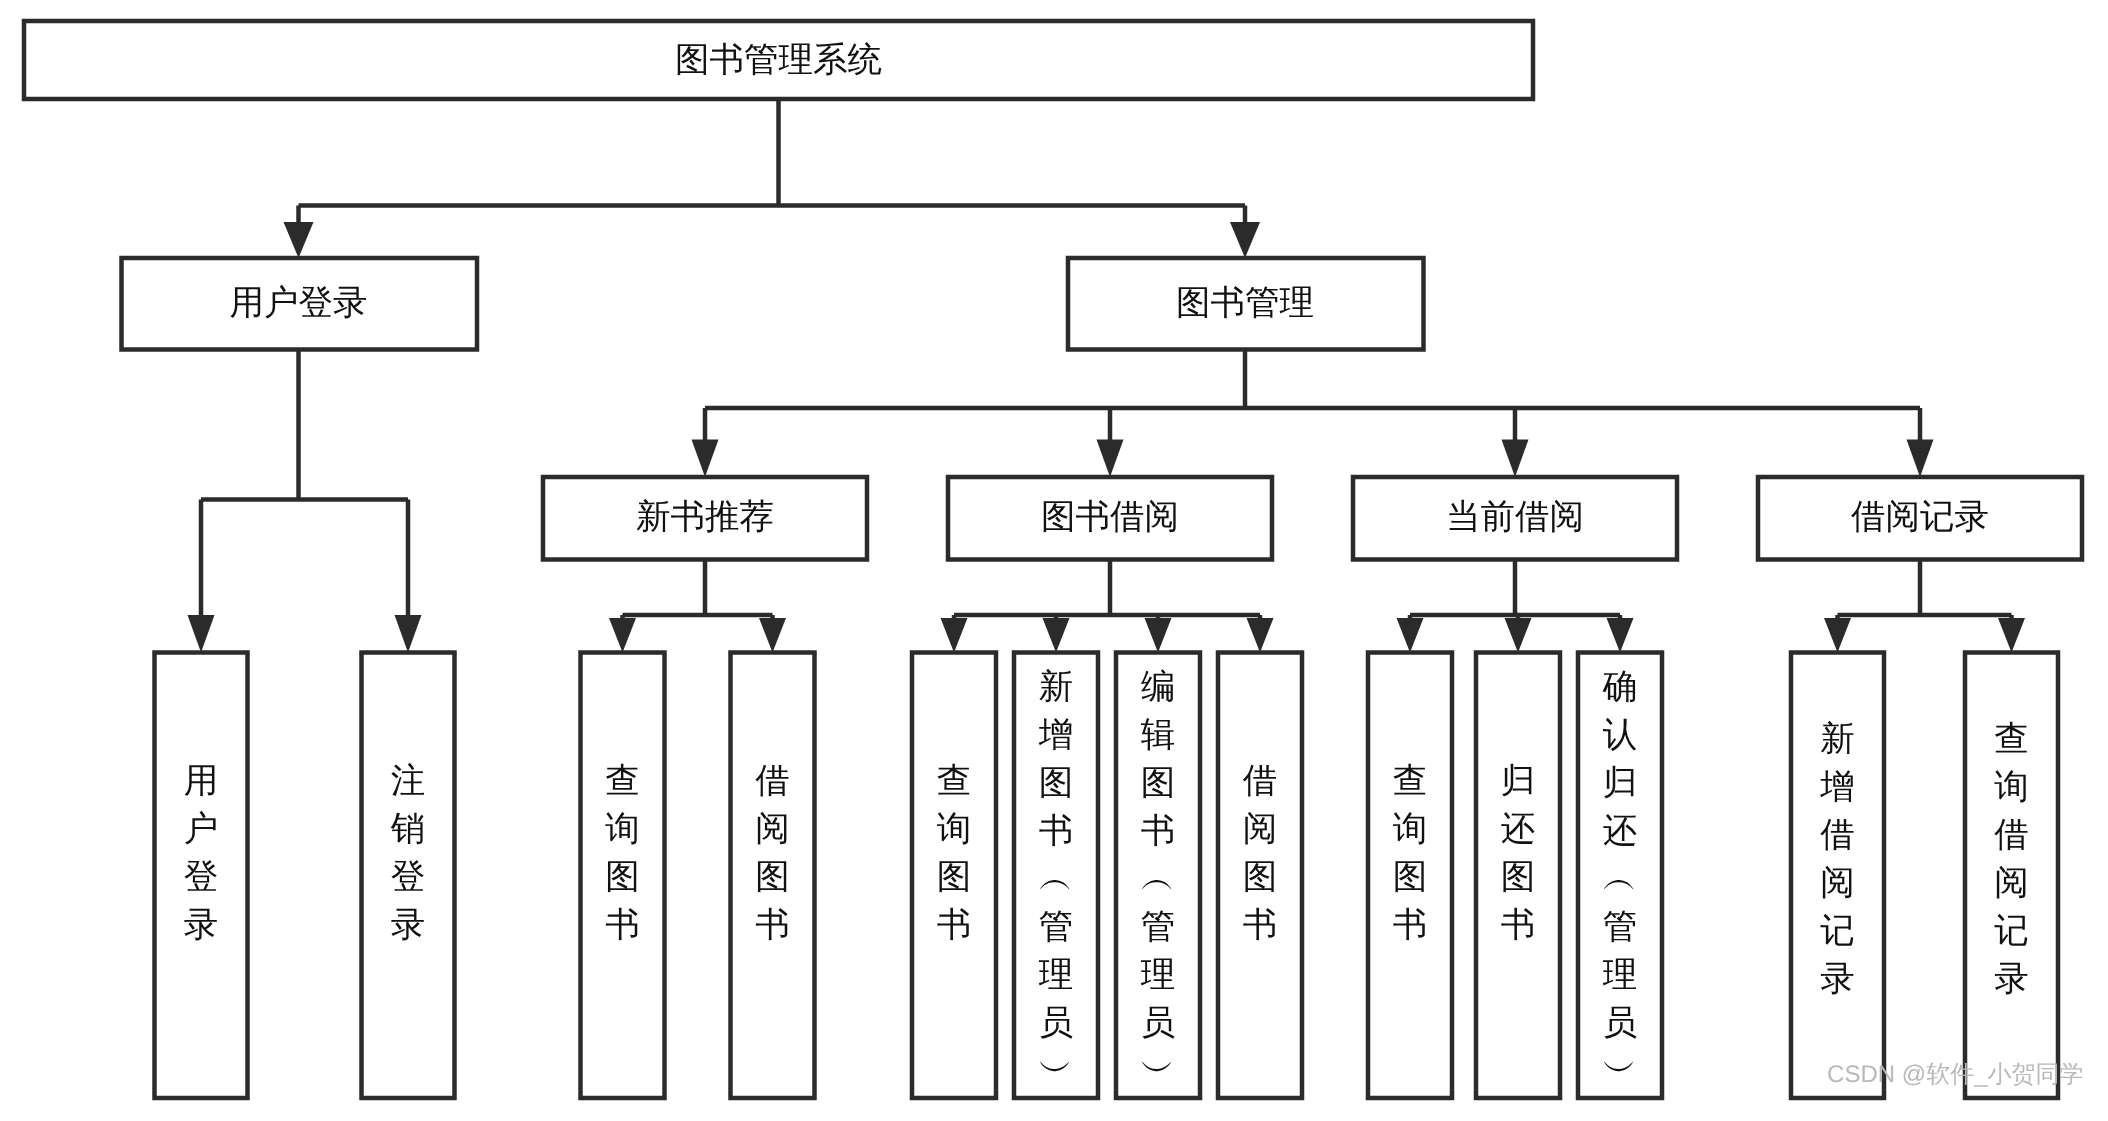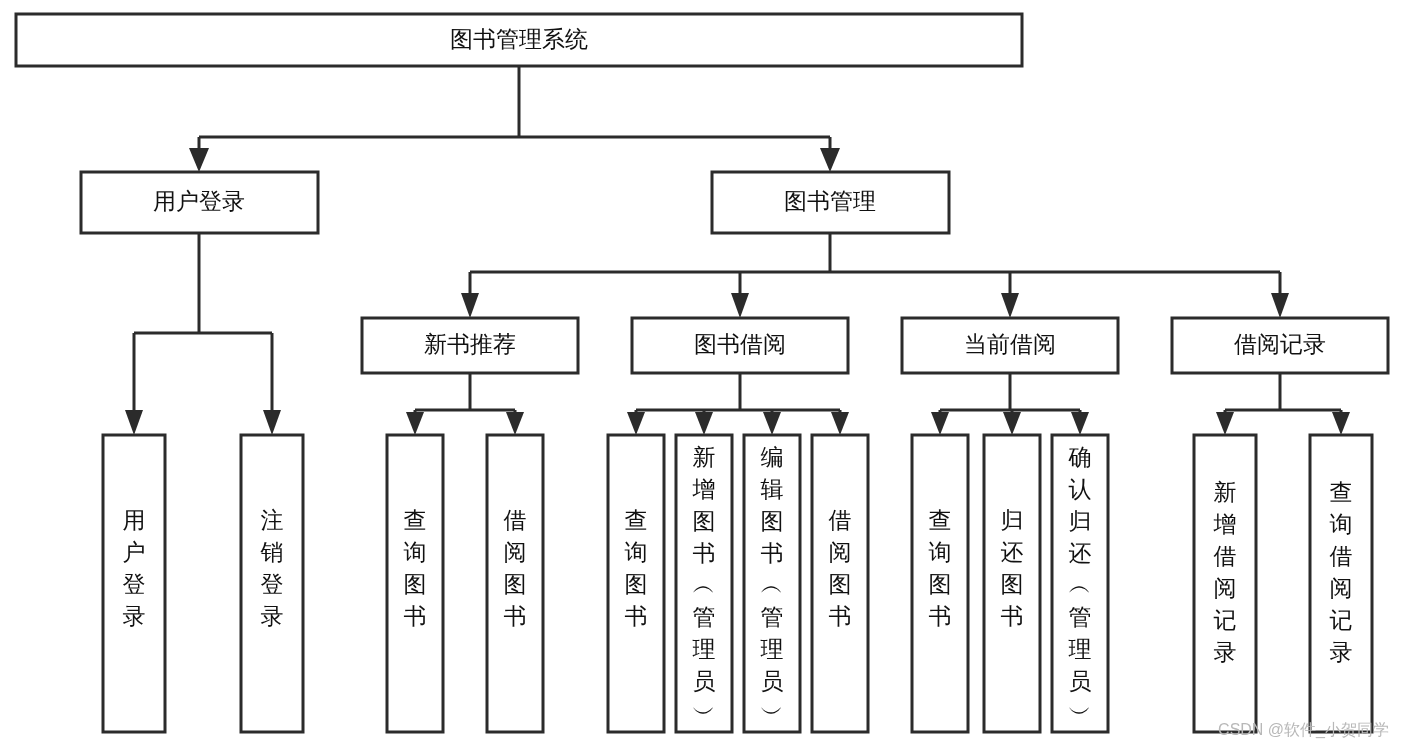--- a/index.html
+++ b/index.html
@@ -49,21 +49,21 @@
   }
   .node-label-v {
     font-family: "Liberation Sans", "DejaVu Sans", sans-serif;
     font-size: 23px;
     fill: #111111;
     text-anchor: middle;
   }
   .watermark {
     position: absolute;
     right: 16px;
-    bottom: 6px;
+    bottom: 20px;
     font-family: "Liberation Sans", "DejaVu Sans", sans-serif;
     font-size: 16px;
     color: #b8b8b8;
     white-space: nowrap;
     pointer-events: none;
     margin-top: 16px;
   }
 </style>
 </head>
 <body>

